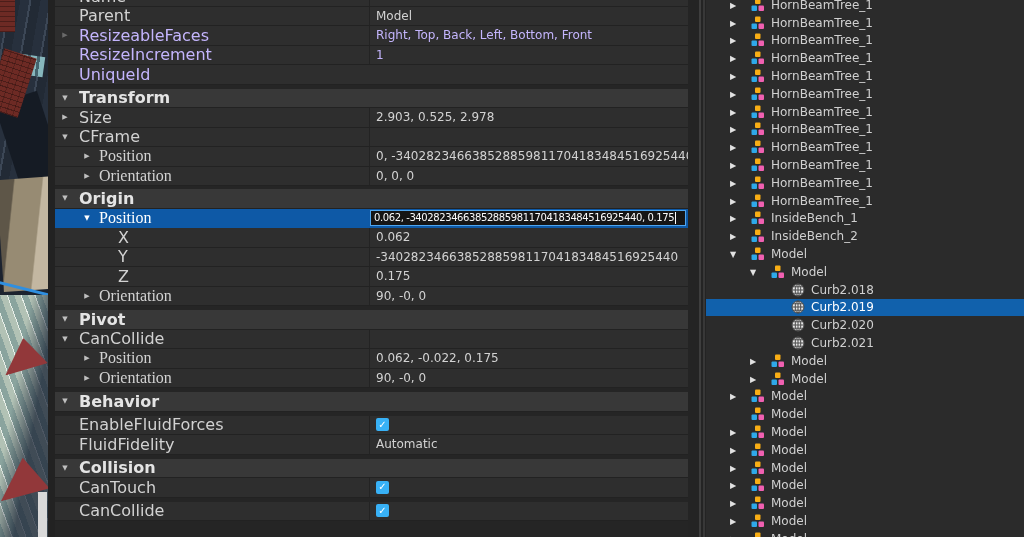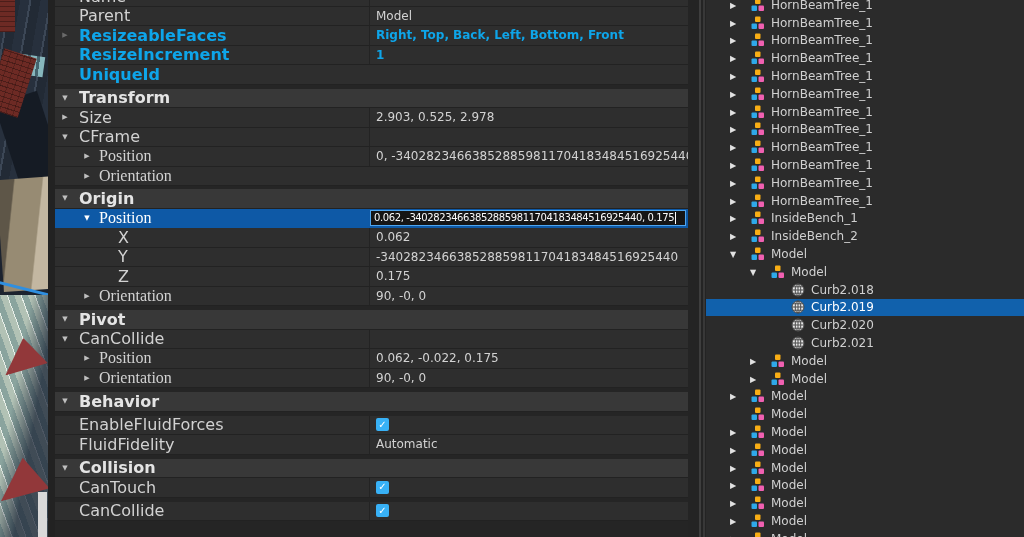--- a/index.html
+++ b/index.html
@@ -44,21 +44,21 @@
   .prow.section .pvalue { border-left:none; }
   .parrow { position:absolute; top:50%; transform:translateY(-50%); font-size:7px; color:#bfbfbf; width:12px; text-align:center; }
   .lvl-prop .parrow, .section .parrow { left:4px; }
   .lvl-sub .parrow { left:26px; }
   .plabel { font-size:16px; color:#d2d2d2; white-space:nowrap; }
   .lvl-prop .plabel, .section .plabel { padding-left:24px; }
   .lvl-sub .plabel { padding-left:44px;font-family:Liberation Serif, serif; }
   .lvl-xyz .plabel { padding-left:63px; }
   .section .plabel { font-weight:bold; color:#e4e4e4; }
   .pvtext { font-size:12px; color:#d2d2d2; white-space:nowrap; }
-  .grayed .plabel, .grayed .pvtext { color:#0ea5e9;font-weight:bold; }
+  .grayed .plabel, .grayed .pvtext { color:#c4b5fd; }
   .grayed .parrow { color:#6a6a6a; }
 
   .prow.selected { background:#0e59a6; border-bottom-color:#0e59a6; }
   .prow.selected .plabel, .prow.selected .parrow { color:#ffffff; }
   .prow.selected .pvalue { border-left-color:transparent; padding:0; }
   .pedit { position:absolute; left:0; top:1px; right:2px; bottom:1px; background:#151515; border:1px solid #4fa5ee;
     display:flex; align-items:center; padding:0 3px; white-space:nowrap; overflow:hidden; }
   .pedit-text { font-size:10px; letter-spacing:-0.4px; color:#fafafa; }
   .caret { display:inline-block; width:1px; height:12px; background:#ffffff; margin-left:1px; }
 
@@ -185,20 +185,23 @@
     <div class="pvalue">
             <span class="pvtext">0, -340282346638528859811704183484516925440, 0</span>
           </div>
   </div>
 
   <div class="prow lvl-sub">
     <div class="pname">
       <span class="parrow">▶</span>
       <span class="plabel">Orientation</span>
     </div>
+    <div class="pvalue">
+            <span class="pvtext">0, 0, 0</span>
+          </div>
   </div>
 
   <div class="prow section lvl-prop" style="margin-top: 3px;">
     <div class="pname">
       <span class="parrow">▼</span>
       <span class="plabel">Origin</span>
     </div>
     <div class="pvalue"></div>
   </div>
 

